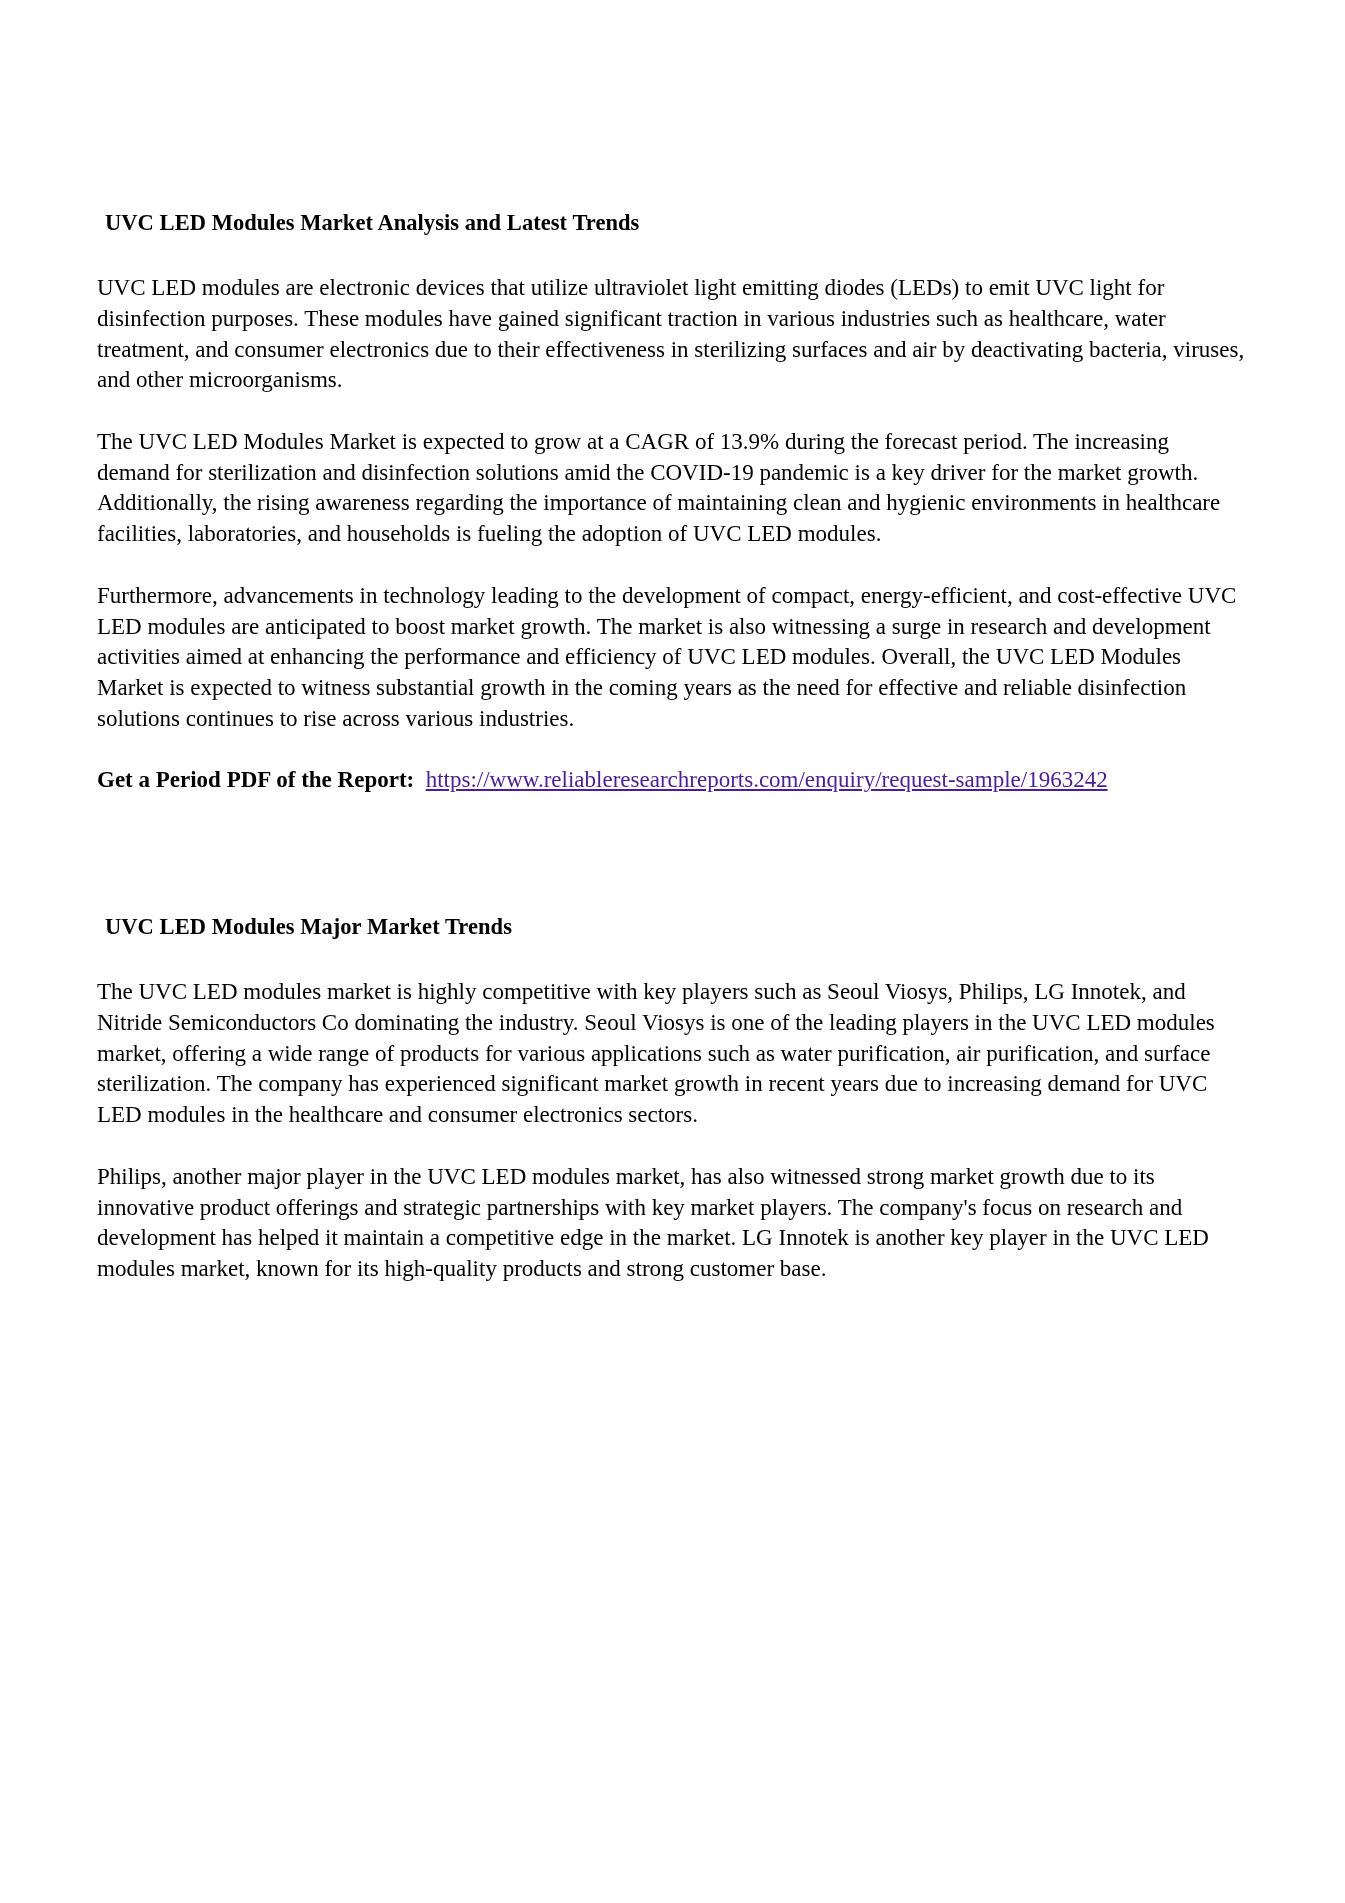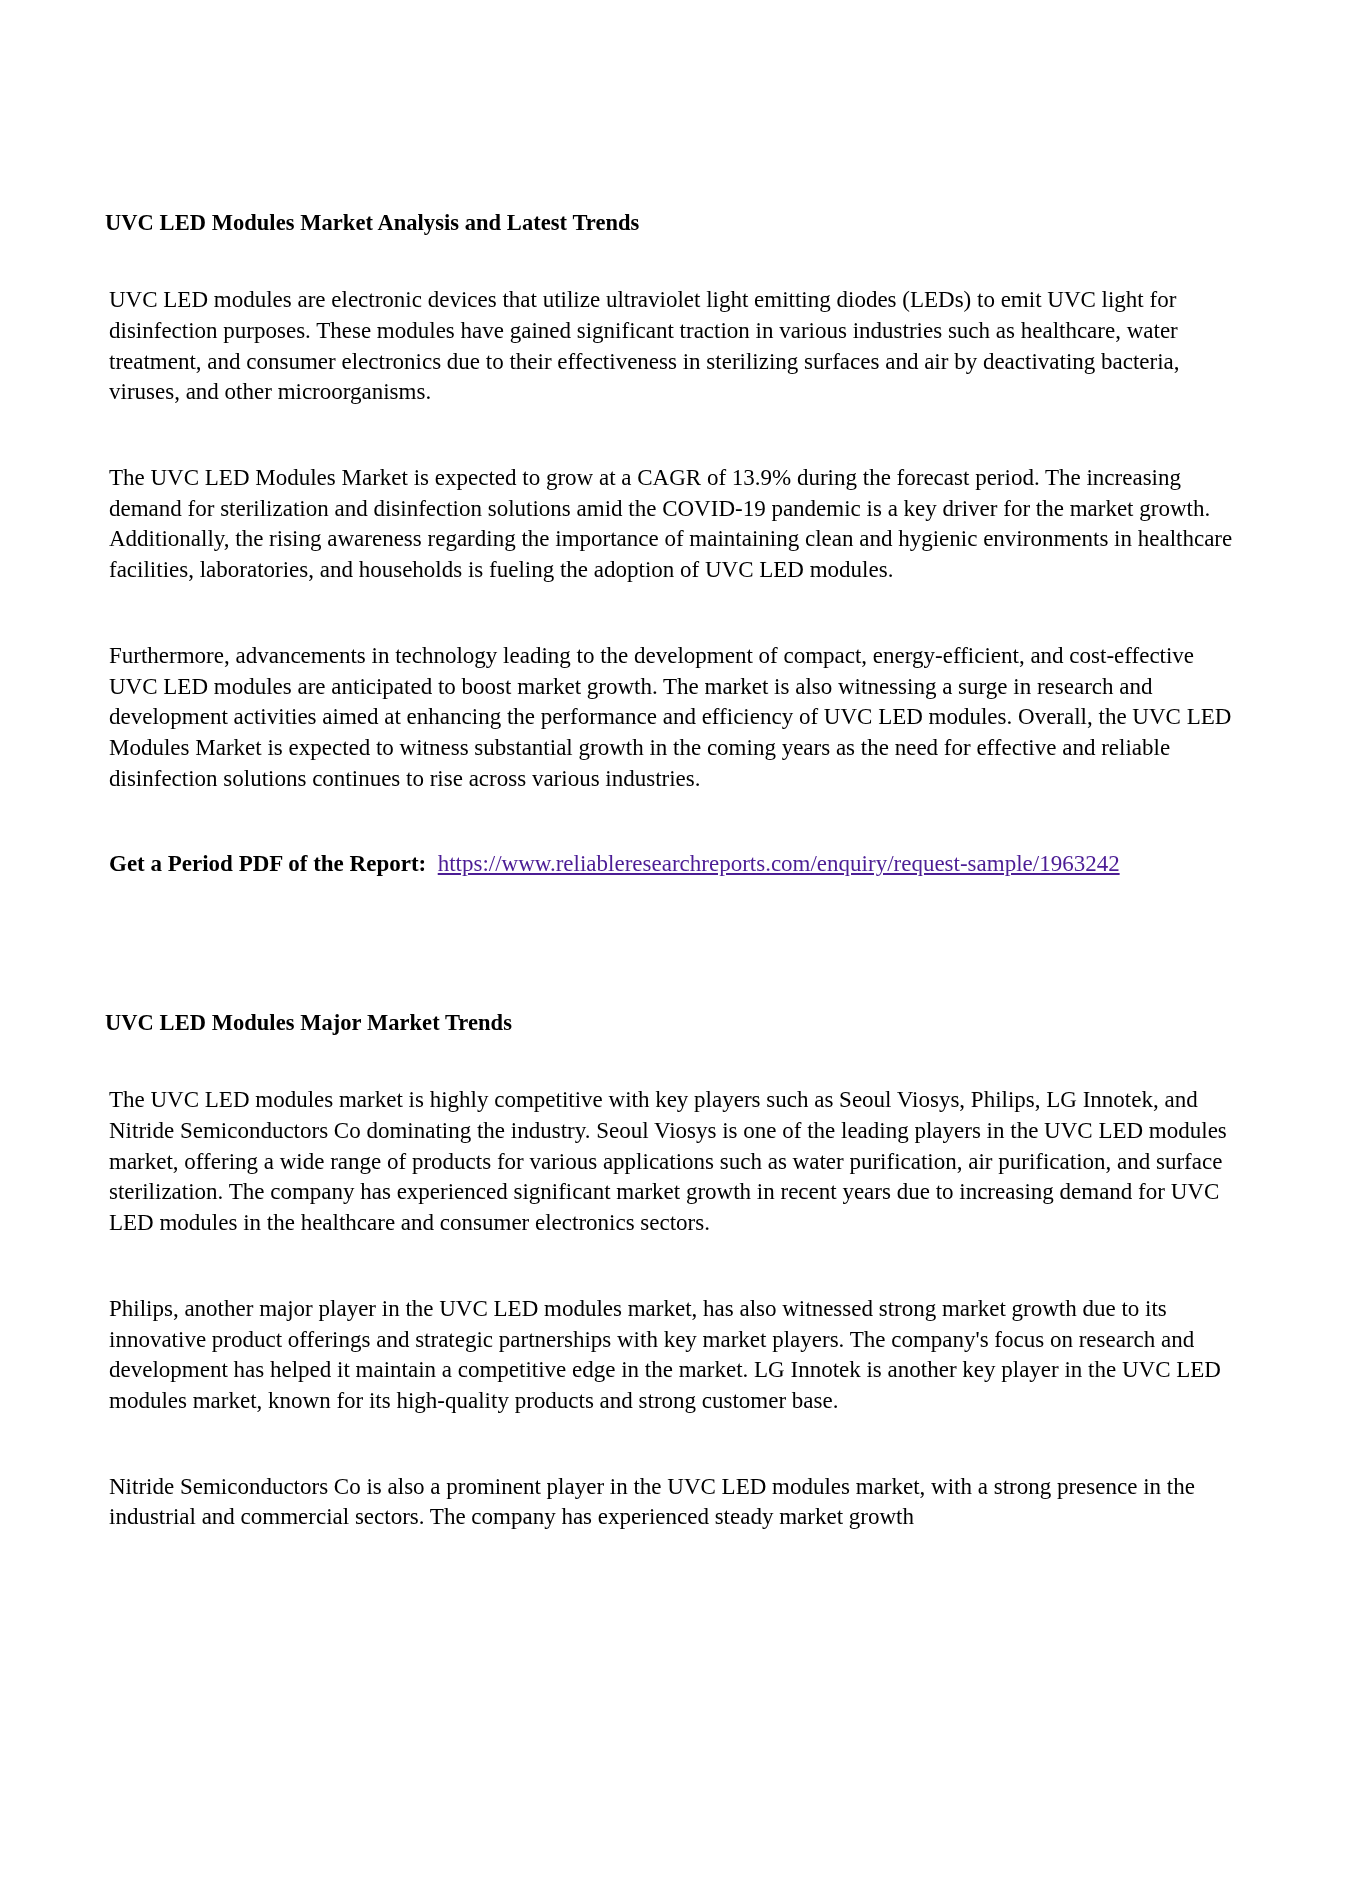--- a/index.html
+++ b/index.html
@@ -38,21 +38,21 @@
     font-size: 22.5px;
     font-weight: bold;
     line-height: 1.3;
     margin: 8px;
     letter-spacing: 0.05px;
   }
 
   .body-para {
     font-size: 23px;
     line-height: 1.335;
-    margin: 12px;
+    margin: 0;
     text-align: left;
     max-width: 1150px;
   }
 
   .spacer-xl { height: 50px; }
   .spacer-l  { height: 31px; }
   .spacer-m  { height: 28px; }
   .spacer-gap { height: 108px; }
 
   .link {
@@ -100,15 +100,14 @@
   <div class="spacer-m"></div>
 
   <p class="body-para">The UVC LED modules market is highly competitive with key players such as Seoul Viosys, Philips, LG Innotek, and Nitride Semiconductors Co dominating the industry. Seoul Viosys is one of the leading players in the UVC LED modules market, offering a wide range of products for various applications such as water purification, air purification, and surface sterilization. The company has experienced significant market growth in recent years due to increasing demand for UVC LED modules in the healthcare and consumer electronics sectors.</p>
 
   <div class="spacer-l"></div>
 
   <p class="body-para">Philips, another major player in the UVC LED modules market, has also witnessed strong market growth due to its innovative product offerings and strategic partnerships with key market players. The company's focus on research and development has helped it maintain a competitive edge in the market. LG Innotek is another key player in the UVC LED modules market, known for its high-quality products and strong customer base.</p>
 
   <div class="spacer-l"></div>
 
-  <p class="body-para">Nitride Semiconductors Co is also a prominent player in the UVC LED modules market, with a strong presence in the industrial and commercial sectors. The company has experienced steady market growth</p>
 
 </div>
 
 </body></html>

